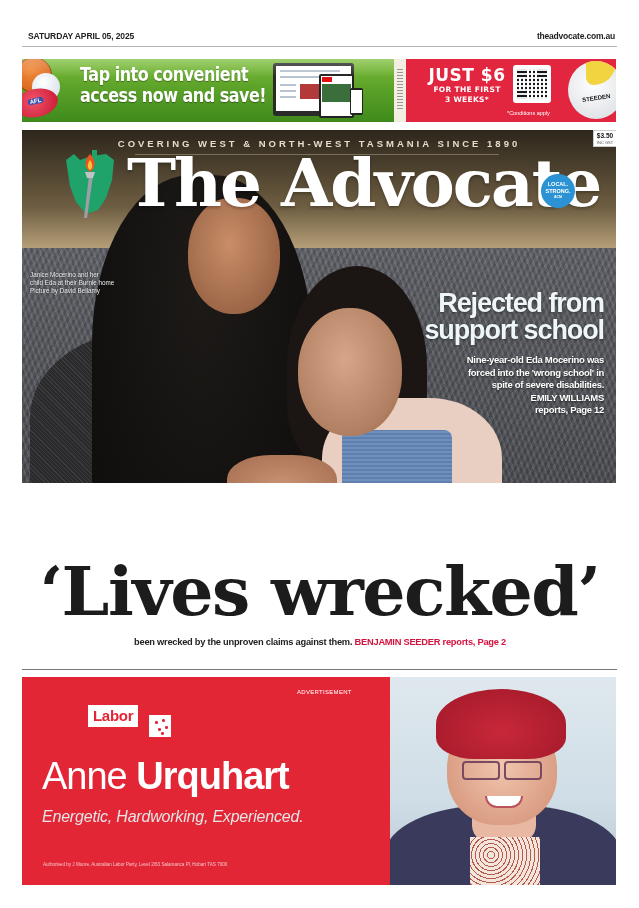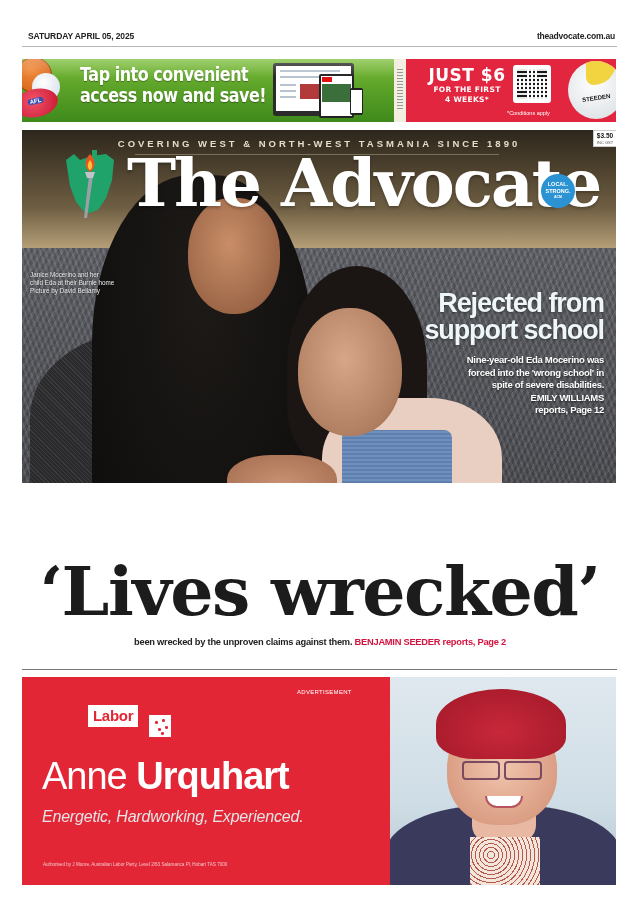--- a/index.html
+++ b/index.html
@@ -164,21 +164,21 @@
       <i style="top:37px"></i>
       <i style="top:40px"></i>
       <i style="top:43px"></i>
       <i style="top:46px"></i>
       <i style="top:49px"></i>
   </div>
   <div class="promo-red">
     <div class="promo-price">
       <div class="big">JUST $6</div>
       <div class="small">FOR THE FIRST</div>
-      <div class="small">4 WEEKS*</div>
+      <div class="small">3 WEEKS*</div>
     </div>
     <div class="qr">
         <div class="grid"></div>
       </div>
     <div class="conditions">*Conditions apply</div>
     <div class="ball-steeden">
         <span>STEEDEN</span>
       </div>
   </div>
 </div>

